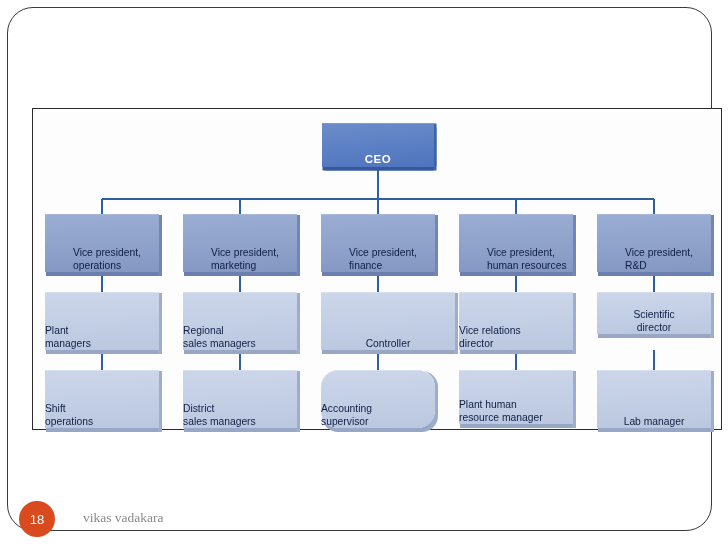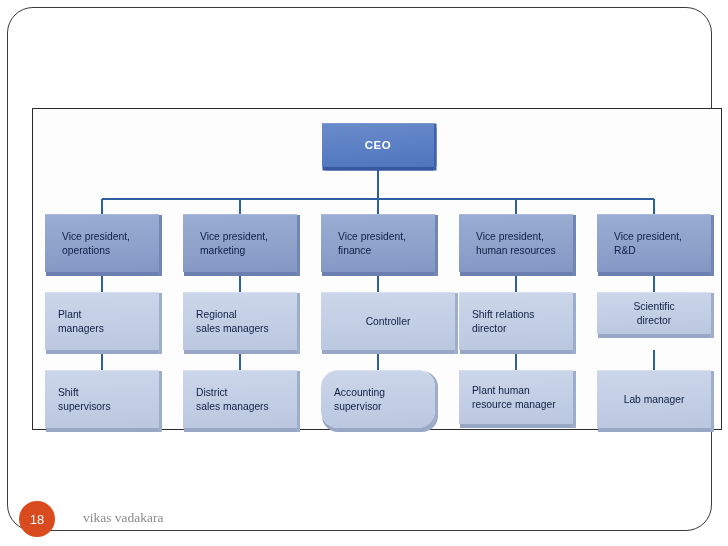--- a/index.html
+++ b/index.html
@@ -60,21 +60,21 @@
     width: 690px;
     height: 322px;
     pointer-events: none;
   }
 
   
   .node {
     position: absolute;
     box-sizing: border-box;
     display: flex;
-    align-items: center;
+    align-items: flex-end;
   }
   .node .node-label {
     display: block;
     width: 100%;
     line-height: 1.28;
     white-space: pre-line;
   }
 
   
   .node.lvl-ceo {
@@ -98,37 +98,36 @@
     box-shadow:
        4px 0 0 -1px #7286b4,
        0 5px 0 -1px #6b80b0,
        4px 5px 0 -1px #7286b4;
     border-top: 1px solid #a7b8da;
   }
   .node.lvl-vp .node-label {
     color: #101f44;
     font-size: 10.3px;
     text-align: left;
-    padding-left: 17px;
+    padding-left: 28px;
   }
 
   .node.lvl-mid, .node.lvl-low {
     background: linear-gradient(178deg, #ccd6ea 0%, #c3cfe5 50%, #bac7df 100%);
     box-shadow:
        4px 0 0 -1px #9eadc9,
        0 5px 0 -1px #97a7c5,
        4px 5px 0 -1px #9eadc9;
     border-top: 1px solid #d8e0f0;
   }
   .node.lvl-mid .node-label,
   .node.lvl-low .node-label {
     color: #101f44;
     font-size: 10.3px;
     text-align: left;
-    padding-left: 13px;
   }
   .node .node-label.centered {
     text-align: center;
     padding-left: 0;
   }
 
   
   #footer-badge {
     position: absolute;
     left: 11px;
@@ -220,31 +219,31 @@
 managers</span>
     </div>
     <div class="node lvl-mid" style="left:150px; top:183px; width:114px; height:58px;">
       <span class="node-label">Regional
 sales managers</span>
     </div>
     <div class="node lvl-mid" style="left:288px; top:183px; width:134px; height:58px;">
       <span class="node-label centered">Controller</span>
     </div>
     <div class="node lvl-mid" style="left:426px; top:183px; width:114px; height:58px;">
-      <span class="node-label">Shift relations
+      <span class="node-label">Vice relations
 director</span>
     </div>
     <div class="node lvl-mid" style="left:564px; top:183px; width:114px; height:42px;">
       <span class="node-label centered">Scientific
 director</span>
     </div>
 
     <div class="node lvl-low" style="left:12px; top:261px; width:114px; height:58px;">
       <span class="node-label">Shift
-supervisors</span>
+operations</span>
     </div>
     <div class="node lvl-low" style="left:150px; top:261px; width:114px; height:58px;">
       <span class="node-label">District
 sales managers</span>
     </div>
     <div class="node lvl-low" style="left:288px; top:261px; width:114px; height:58px;border-radius:17px;">
       <span class="node-label">Accounting
 supervisor</span>
     </div>
     <div class="node lvl-low" style="left:426px; top:261px; width:114px; height:54px;">

